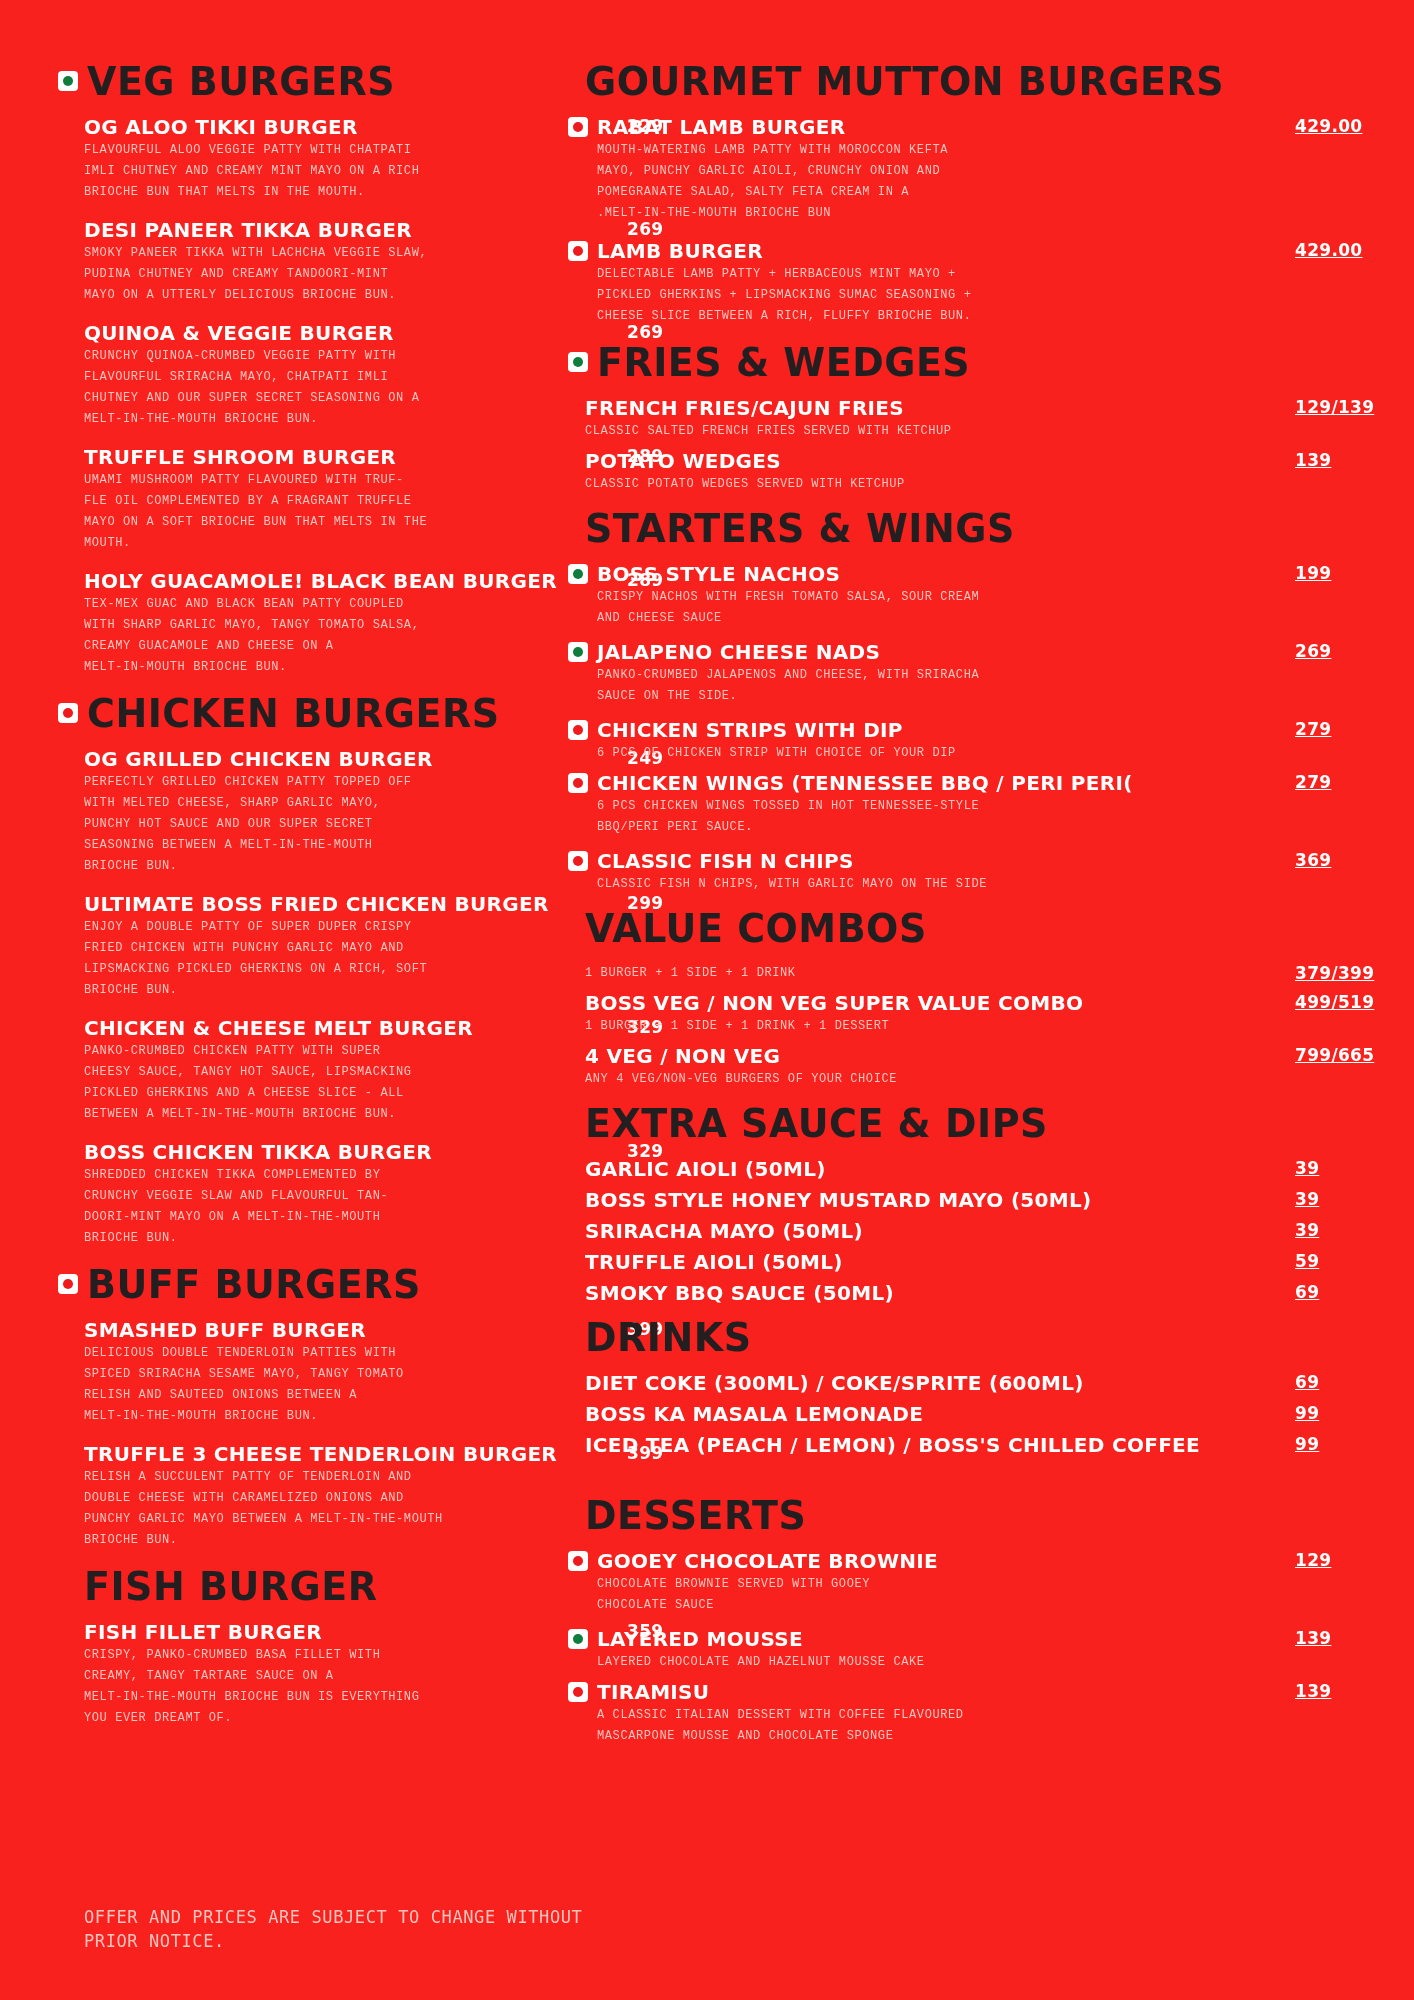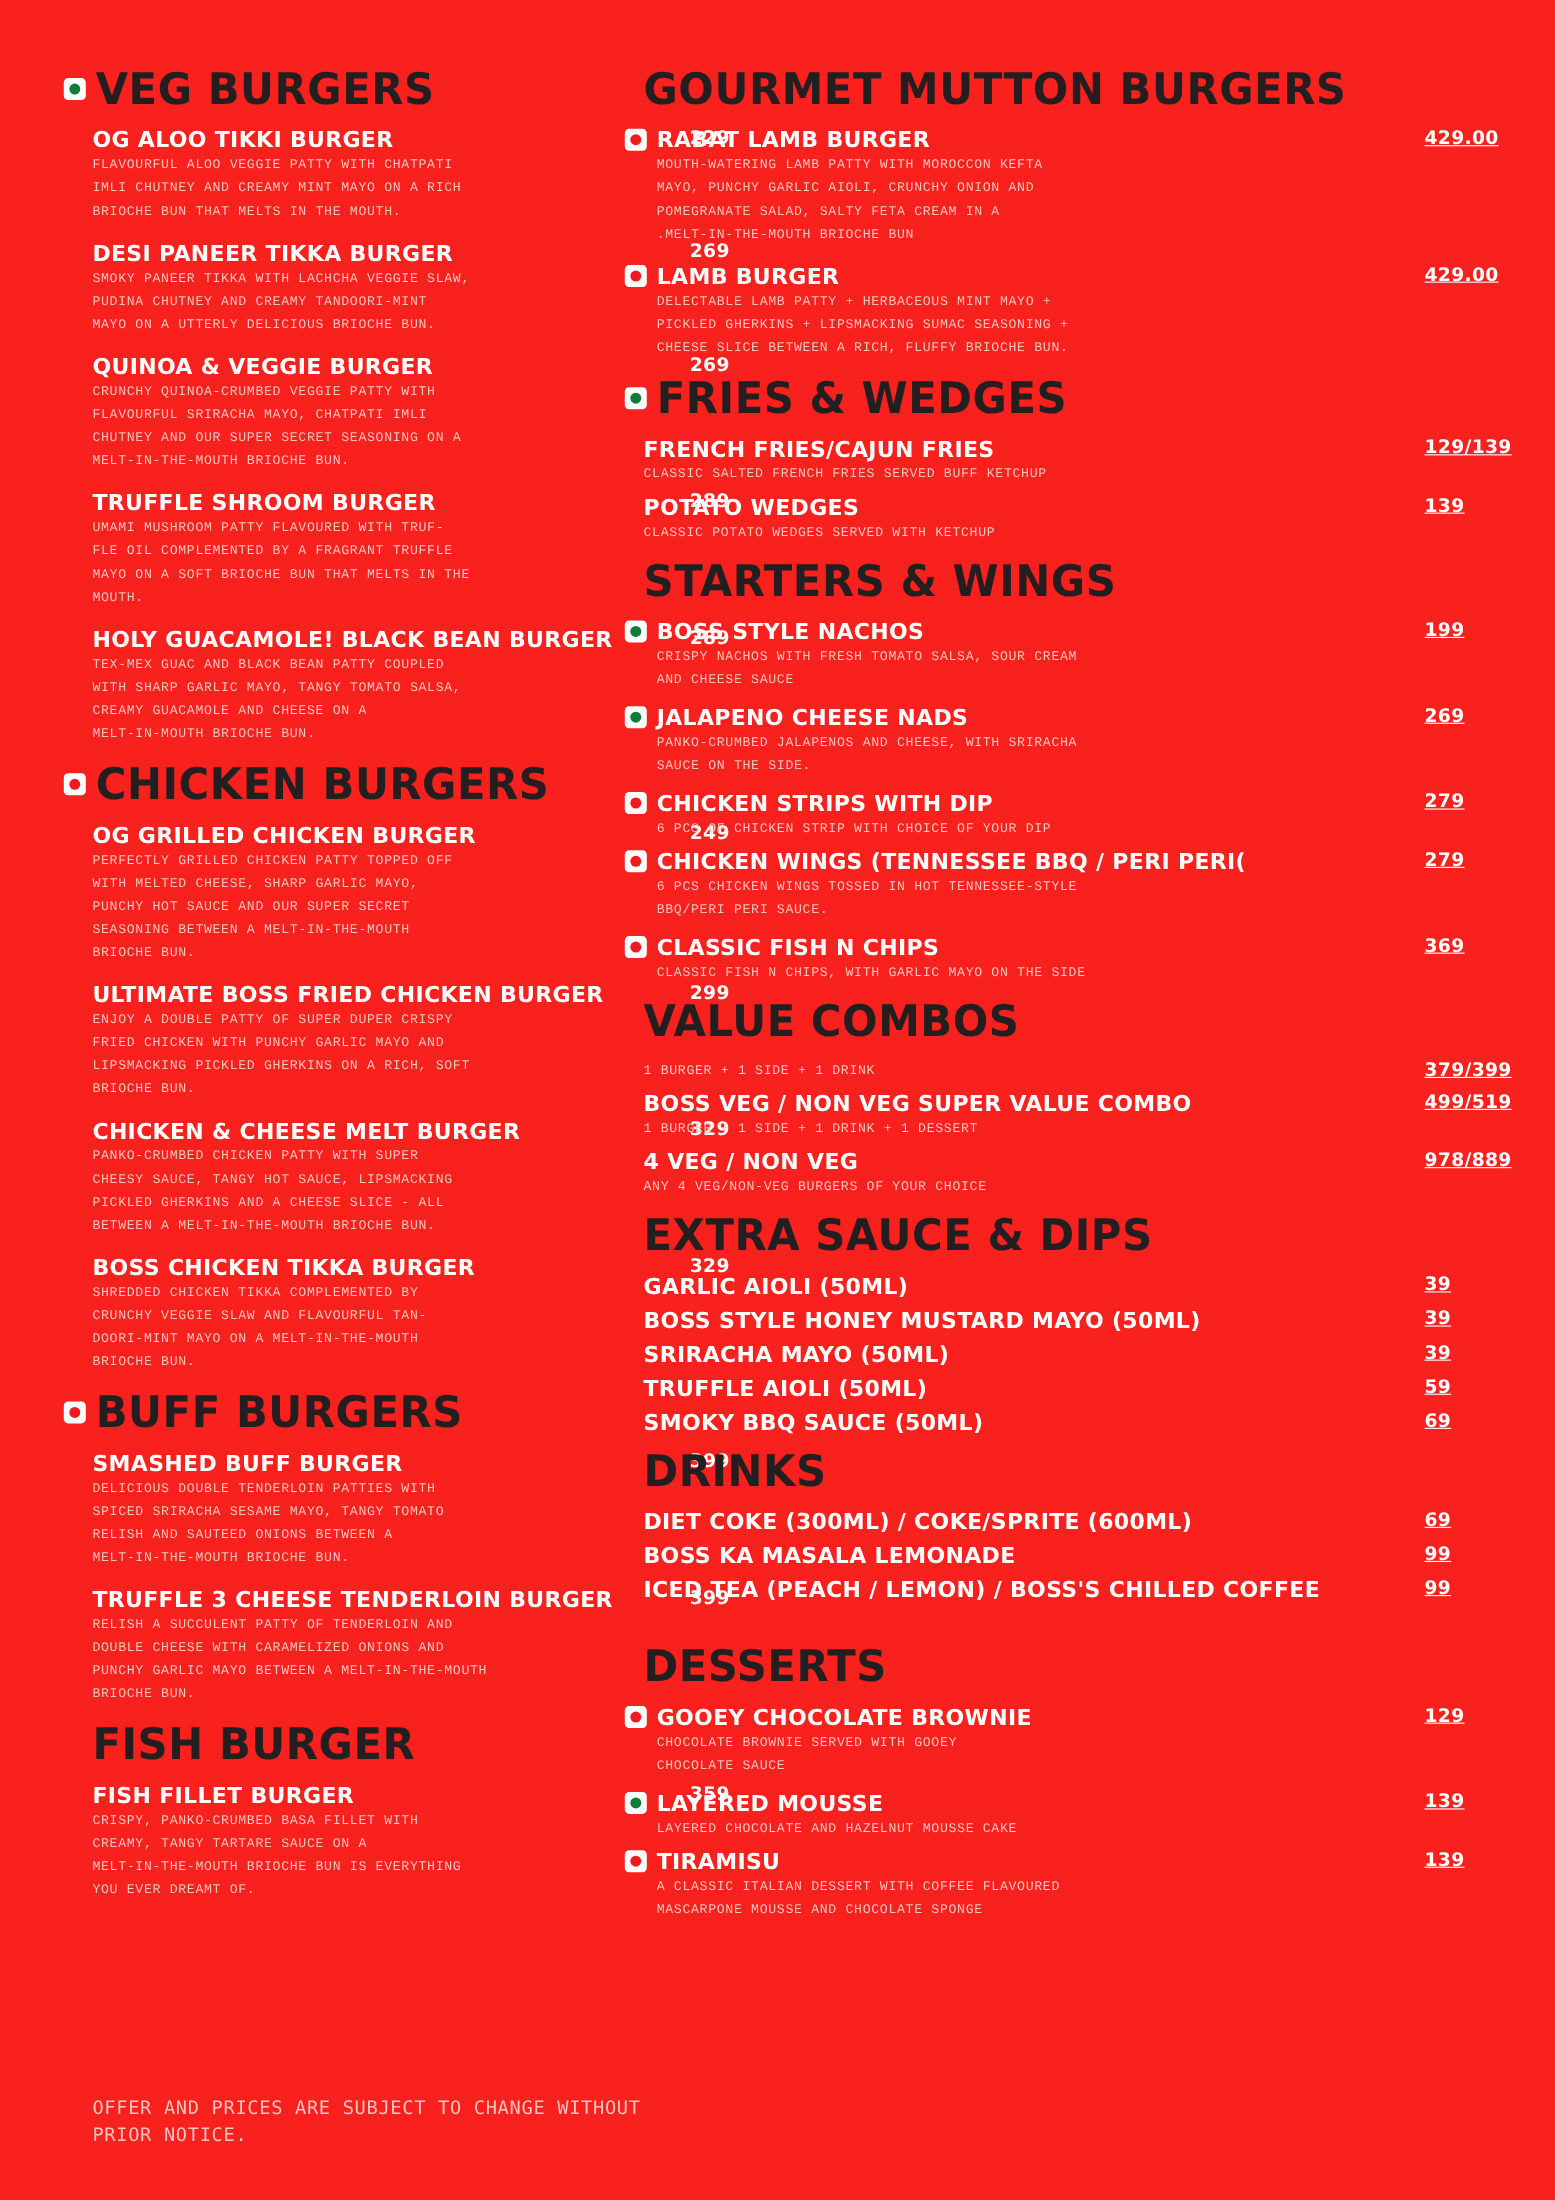--- a/index.html
+++ b/index.html
@@ -227,21 +227,21 @@
     </section>
     <section class="sec sec-fries-wedges">
       <div class="sec-title-row">
         <span class="fssai veg">
           <span class="dot"></span>
         </span>
         <h2 class="sec-title">FRIES &amp; WEDGES</h2>
       </div>
       <div class="item l1">
         <div class="item-name">FRENCH FRIES/CAJUN FRIES</div>
-        <div class="item-desc">CLASSIC SALTED FRENCH FRIES SERVED BUFF KETCHUP</div>
+        <div class="item-desc">CLASSIC SALTED FRENCH FRIES SERVED WITH KETCHUP</div>
         <div class="item-price">129/139</div>
       </div>
       <div class="item l1">
         <div class="item-name">POTATO WEDGES</div>
         <div class="item-desc">CLASSIC POTATO WEDGES SERVED WITH KETCHUP</div>
         <div class="item-price">139</div>
       </div>
     </section>
     <section class="sec sec-starters-wings">
       <div class="sec-title-row no-icon">
@@ -300,21 +300,21 @@
         <div class="item-price">379/399</div>
       </div>
       <div class="item l1">
         <div class="item-name">BOSS VEG / NON VEG SUPER VALUE COMBO</div>
         <div class="item-desc">1 BURGER + 1 SIDE + 1 DRINK + 1 DESSERT</div>
         <div class="item-price">499/519</div>
       </div>
       <div class="item l1">
         <div class="item-name">4 VEG / NON VEG</div>
         <div class="item-desc">ANY 4 VEG/NON-VEG BURGERS OF YOUR CHOICE</div>
-        <div class="item-price">978/889</div>
+        <div class="item-price">799/665</div>
       </div>
     </section>
     <section class="sec sec-extra-sauce-dips">
       <div class="sec-title-row no-icon">
         <h2 class="sec-title">EXTRA SAUCE &amp; DIPS</h2>
       </div>
       <div class="item l0">
         <div class="item-name">GARLIC AIOLI (50ML)</div>
         <div class="item-price">39</div>
       </div>

